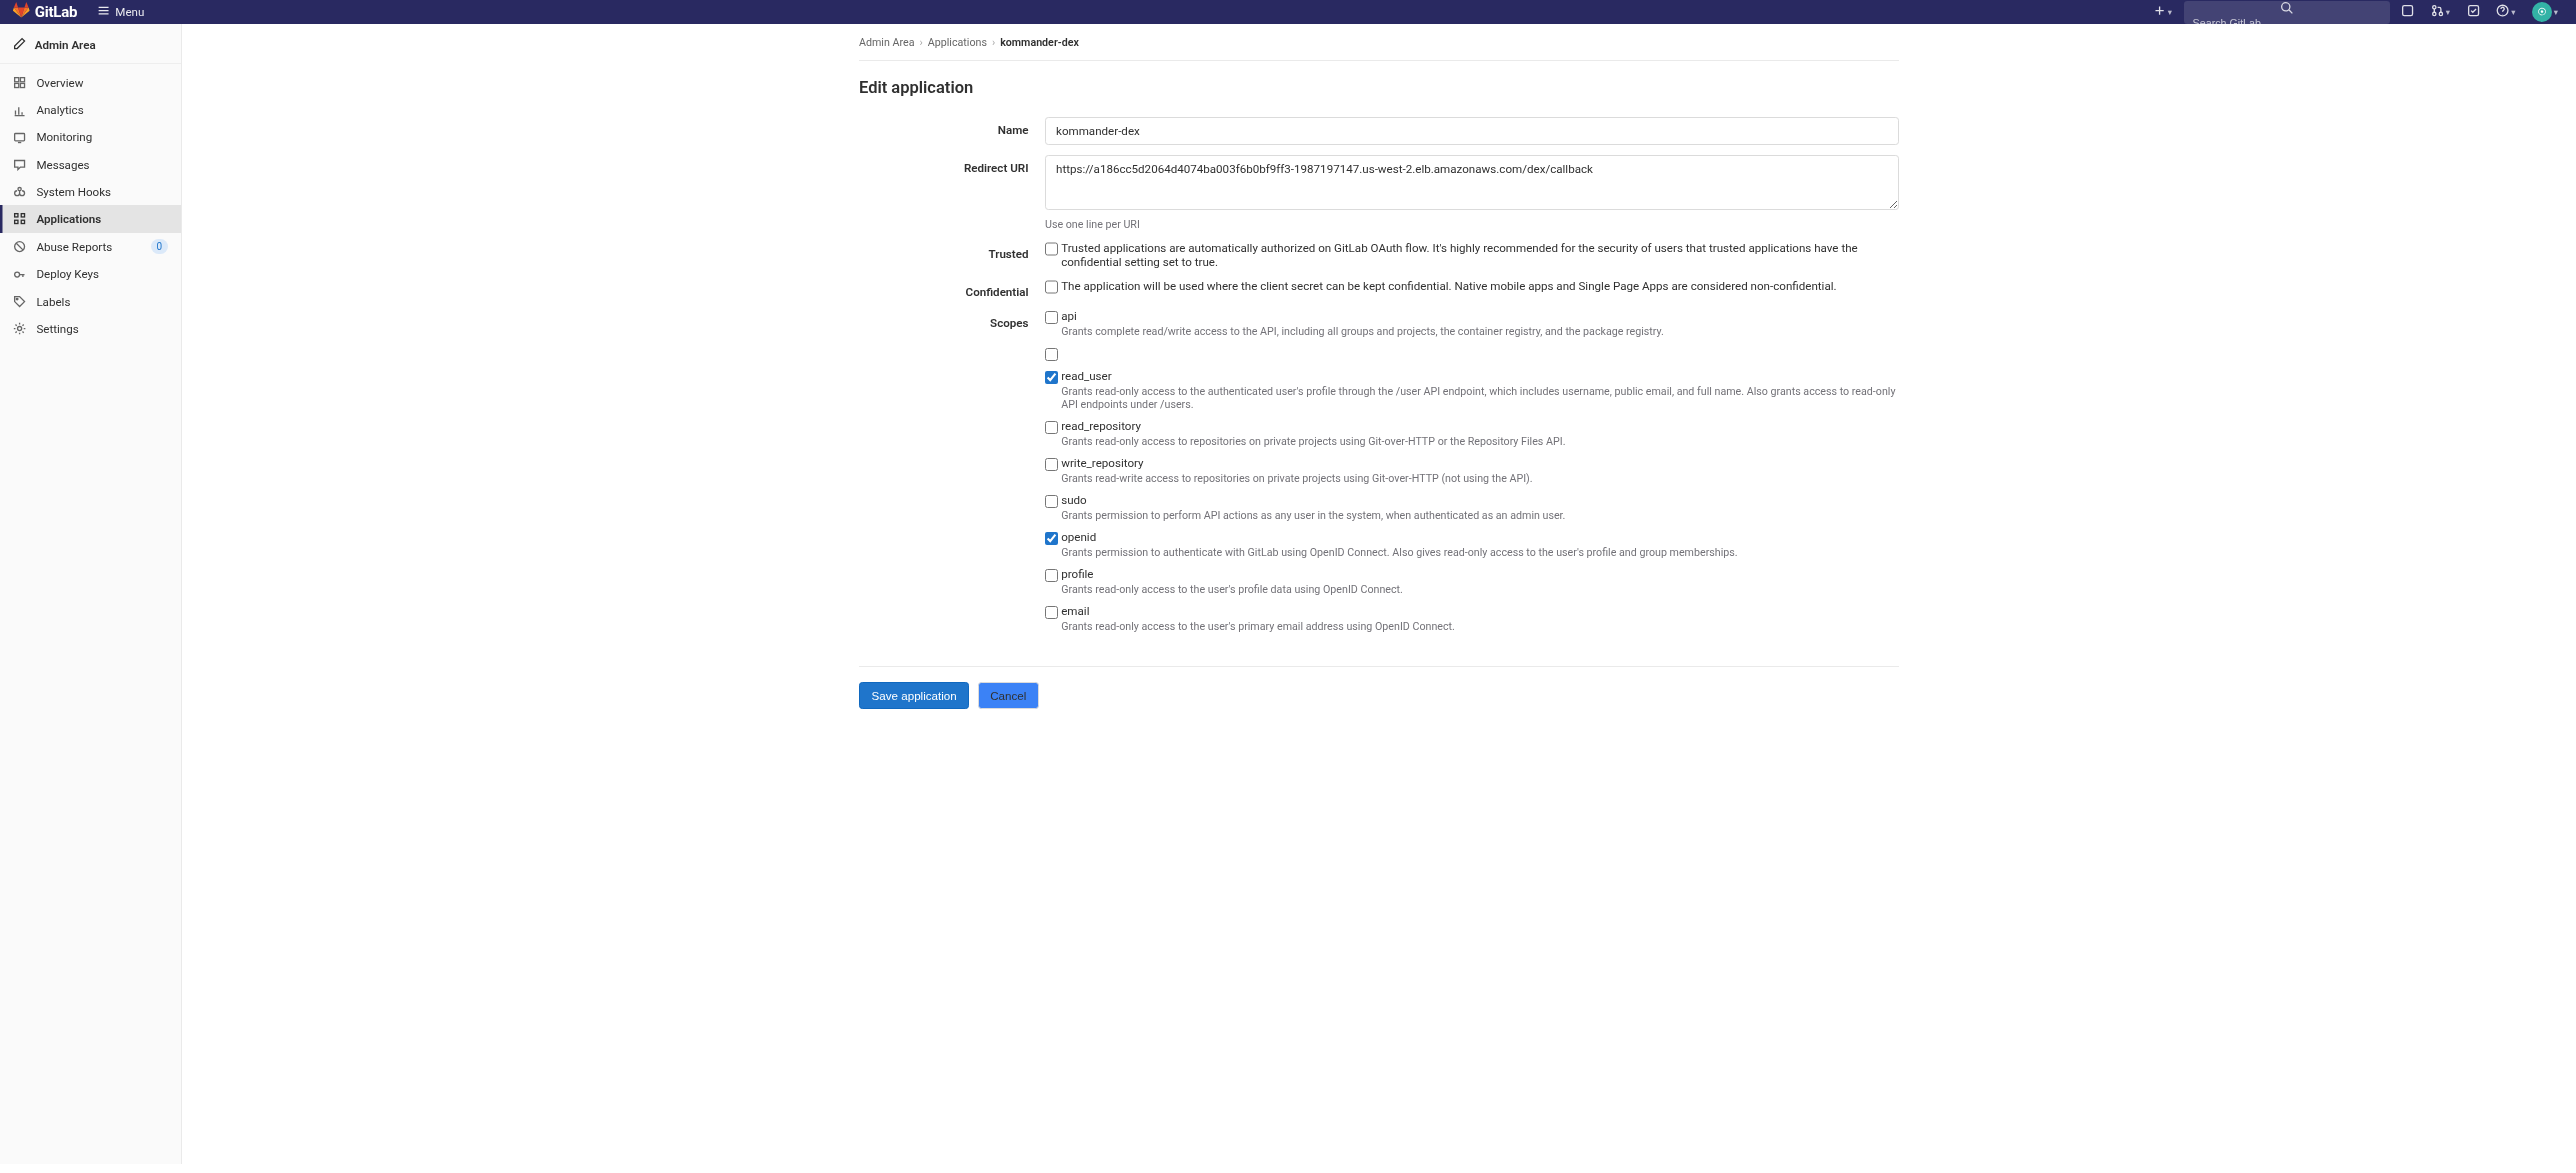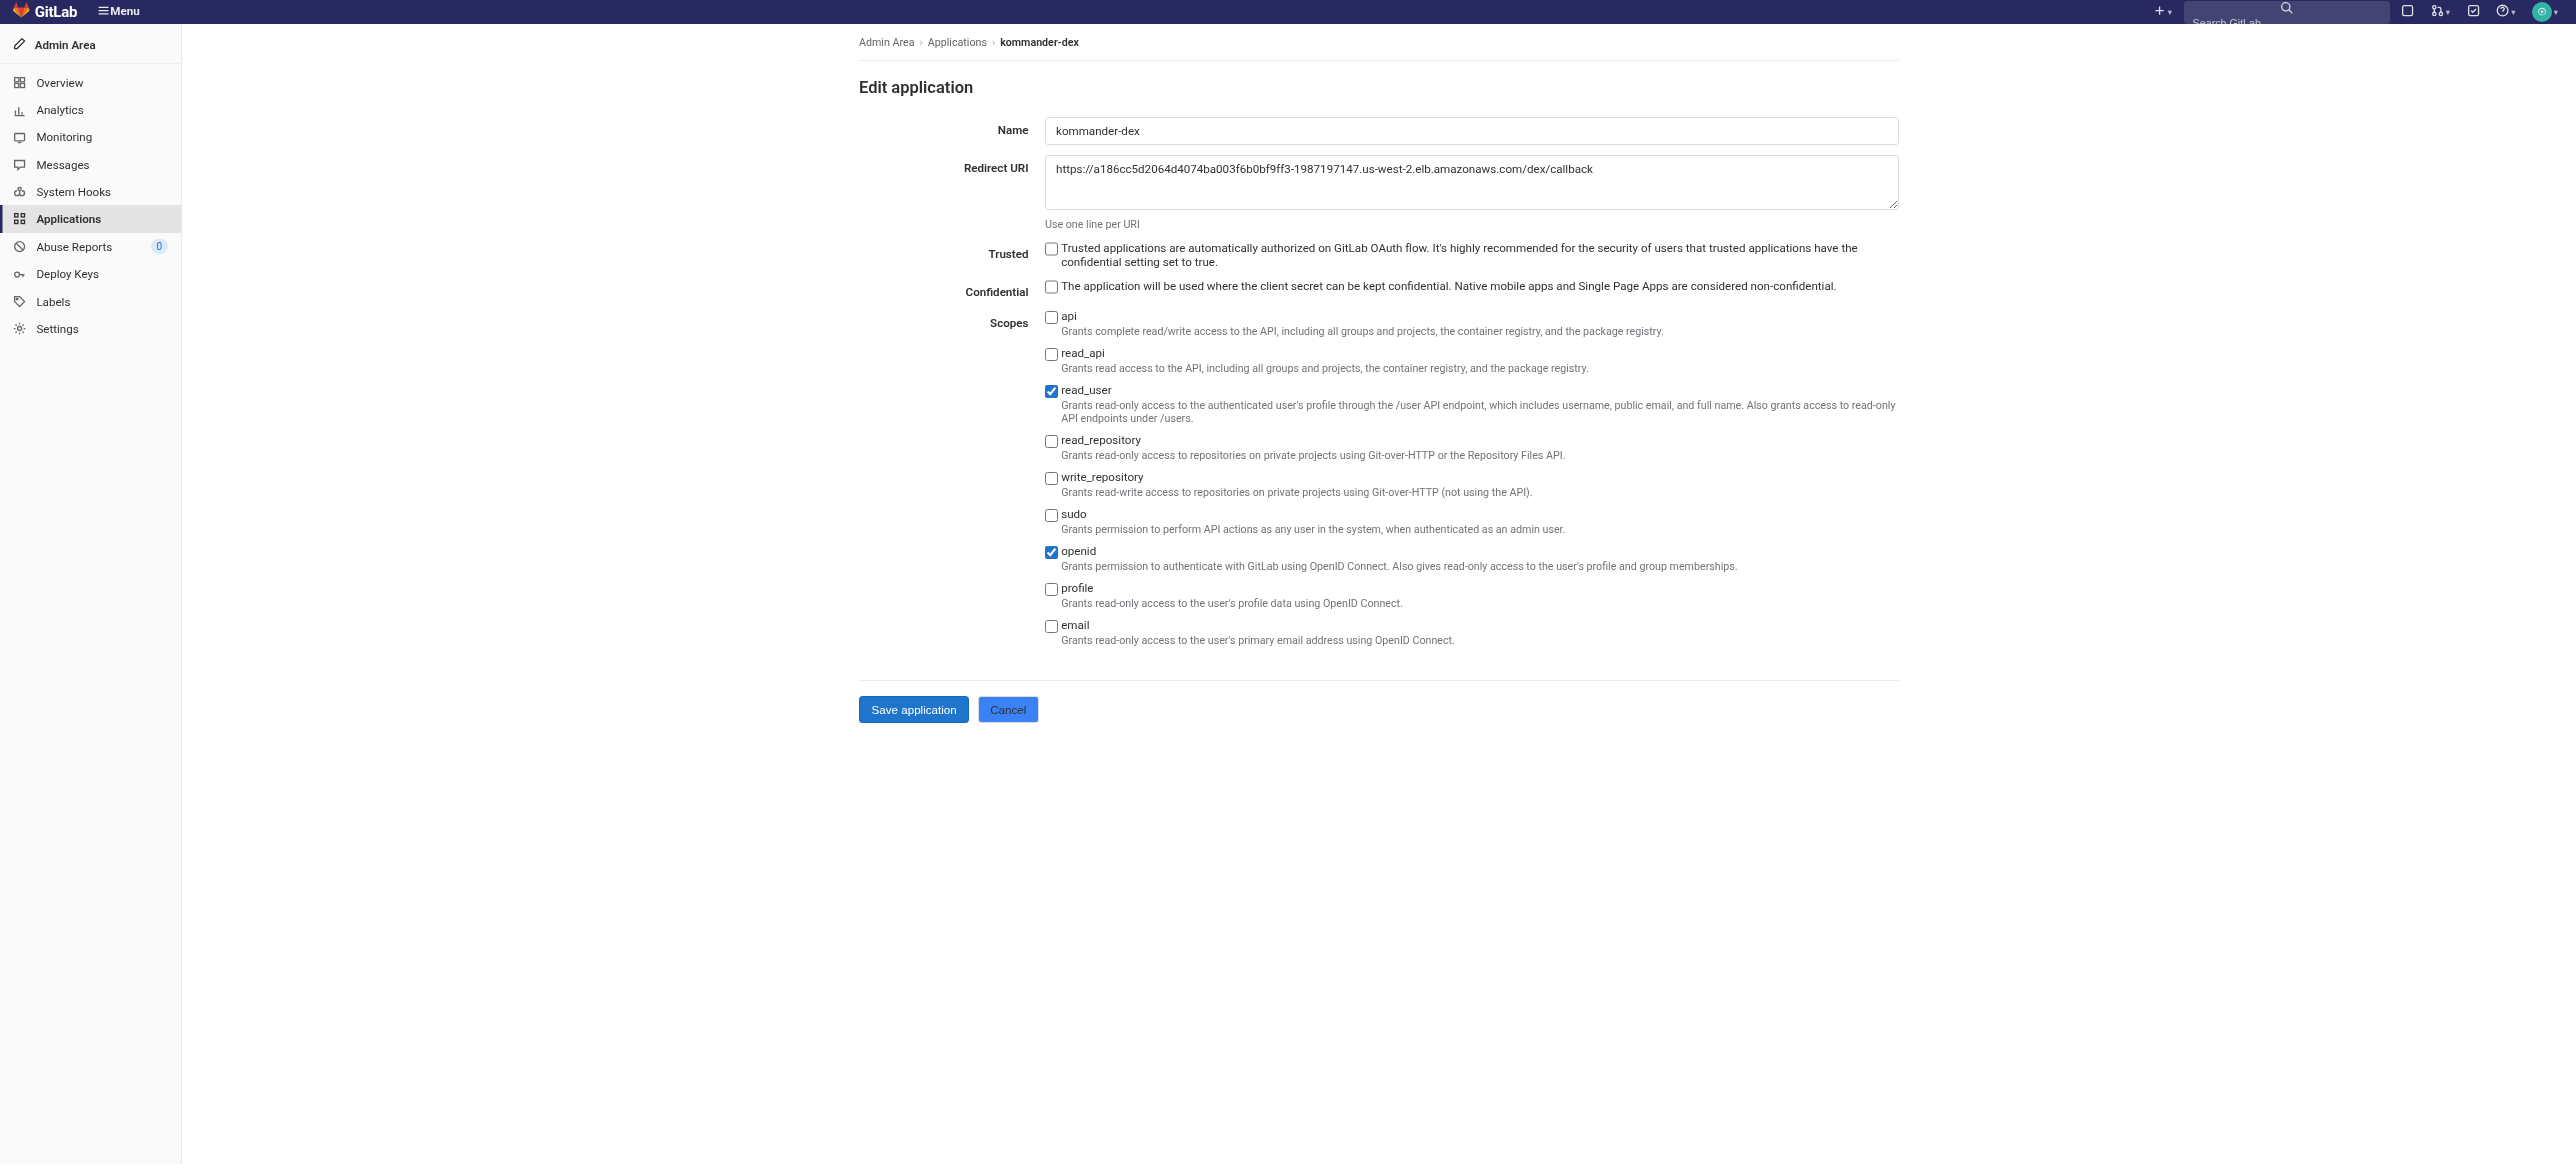--- a/index.html
+++ b/index.html
@@ -16,25 +16,24 @@
     display: flex;
     align-items: center;
     padding: 0 13.2px;
     color: #fff;
     gap: 6.6px;
   }
   .logo-area { display: flex; align-items: center; gap: 5px; }
   .tanuki { display:inline-block; }
   .brand { font-weight: 700; font-size: 15px; letter-spacing: -0.2px; }
   .menu-btn {
-    display: flex; 
+    display: flex; align-items: center; gap: 5px;
     padding: 5px 6.6px; border-radius: 3.3px; cursor: pointer;
     color: rgba(255,255,255,0.9);
     margin-left: 6.6px;
-    font-weight: bold;
   }
   .nav-spacer { flex: 1; }
   .nav-icon-btn {
     height: 23px; padding: 0 5px;
     display:flex; align-items:center; justify-content:center;
     border-radius:3.3px; color: rgba(255,255,255,0.85); cursor:pointer;
   }
   .caret { margin-left: 1.7px; font-size: 8.3px; opacity: 0.8; }
   .search-wrap {
     display:flex; align-items:center;
@@ -394,24 +393,20 @@
         <div class="form-field" id="scopes-container">
             <div class="scope-item check-row">
               <input type="checkbox" class="chk" style="">
               <div>
                 <div class="chk-label">api</div>
                 <div class="chk-desc">Grants complete read/write access to the API, including all groups and projects, the container registry, and the package registry.</div>
               </div>
             </div>
             <div class="scope-item check-row">
               <input type="checkbox" class="chk" style="">
-              <div>
-                <div class="chk-label">read_api</div>
-                <div class="chk-desc">Grants read access to the API, including all groups and projects, the container registry, and the package registry.</div>
-              </div>
             </div>
             <div class="scope-item check-row">
               <input type="checkbox" class="chk" checked="" style="">
               <div>
                 <div class="chk-label">read_user</div>
                 <div class="chk-desc">Grants read-only access to the authenticated user's profile through the /user API endpoint, which includes username, public email, and full name. Also grants access to read-only API endpoints under /users.</div>
               </div>
             </div>
             <div class="scope-item check-row">
               <input type="checkbox" class="chk" style="">

